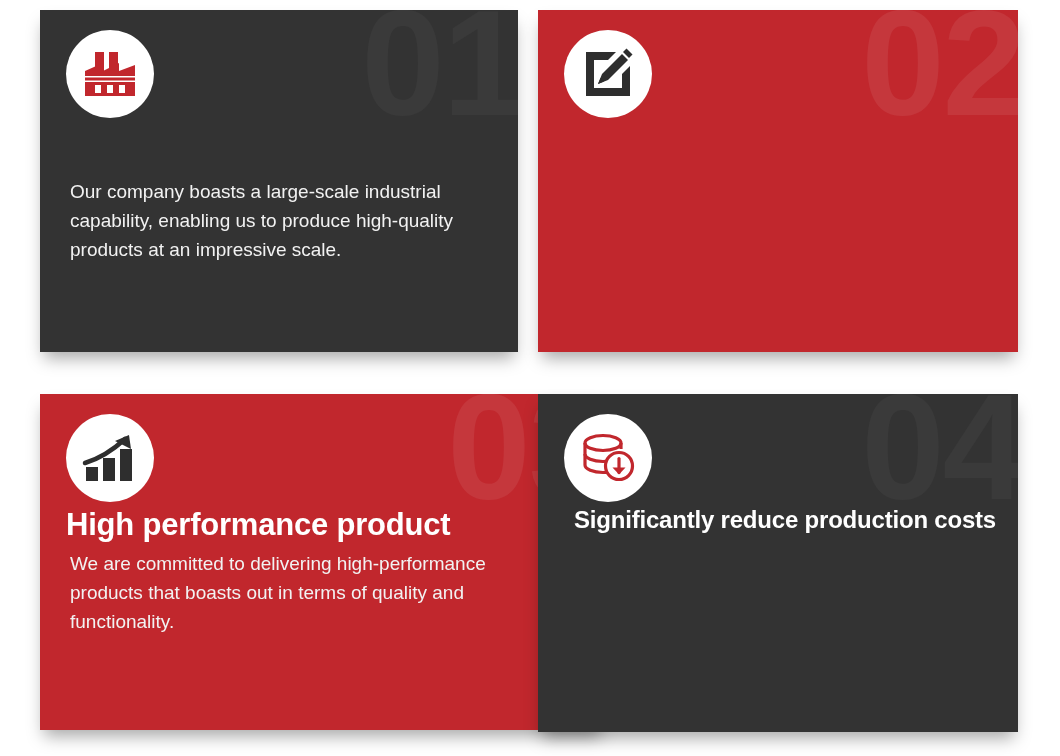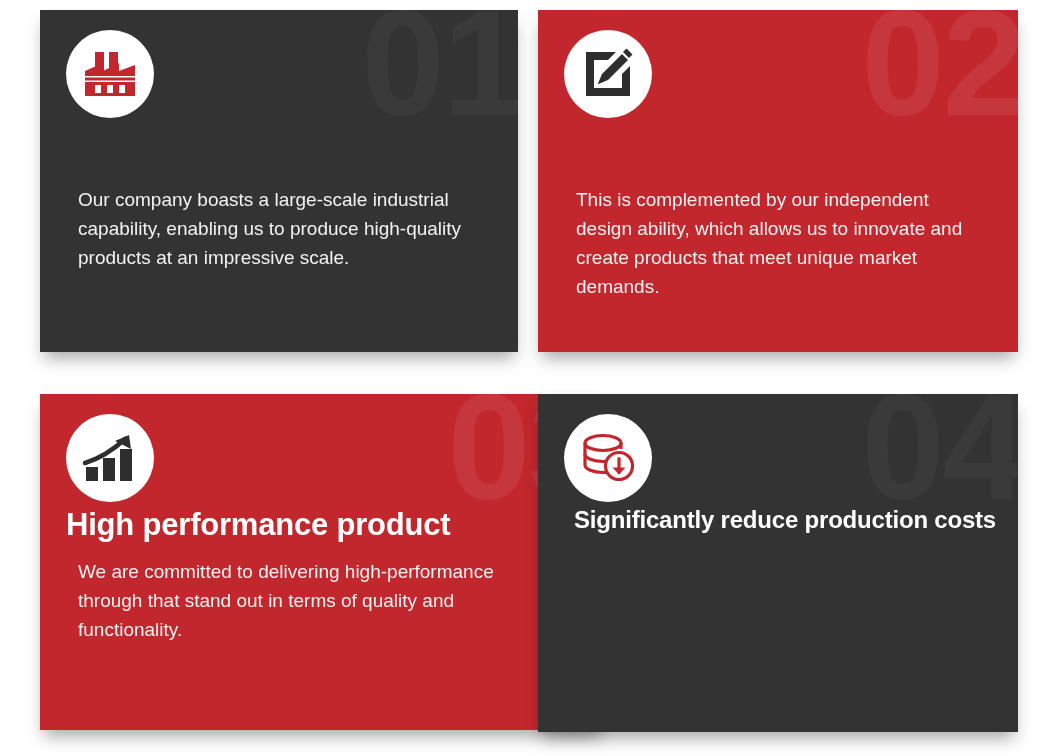--- a/index.html
+++ b/index.html
@@ -77,21 +77,21 @@
     line-height: 1.2;
   }
   .card-3 .card-title,
   .card-4 .card-title { top: 112px; }
   .card-3 .card-title { font-size: 31px; }
 
   .card-body {
     position: absolute;
     left: 26px;
     top: 164px;
-    margin: 12px;
+    margin: 4px;
     color: #f2f2f2;
     font-size: 19px;
     line-height: 1.52;
     font-weight: 400;
   }
   .card-1 .card-body { width: 432px; }
   .card-2 .card-body { width: 402px; }
   .card-3 .card-body { top: 152px; width: 420px; }
   .card-4 .card-body { top: 152px; width: 432px; }
 </style>
@@ -124,38 +124,37 @@
   <div class="card card-2 red">
     <div class="watermark">02</div>
     <div class="icon-badge">
       <svg width="52" height="52" viewBox="0 0 52 52" aria-hidden="true">
         <path d="M4 4 H34 L26 12 H12 V40 H40 V26 L48 18 V48 H4 Z" fill="#2e2e2e"></path>
         <path d="M16 36 L20 26 L40 6 L46 12 L26 32 Z" fill="#2e2e2e"></path>
         <path d="M41 4 L47 10 L50.5 6.5 L44.5 0.5 Z" fill="#2e2e2e"></path>
         <path d="M16 36 L18.5 30 L22 33.5 Z" fill="#2e2e2e"></path>
       </svg>
     </div>
-    <p class="card-body">This is complemented by our independent design ability, which allows us to innovate and create products that meet unique market demands.</p>
   </div>
 
   <div class="card card-3 red">
     <div class="watermark">03</div>
     <div class="icon-badge">
       <svg width="56" height="50" viewBox="0 0 56 50" aria-hidden="true">
         <g fill="#2e2e2e">
           <rect x="4" y="34" width="12" height="14"></rect>
           <rect x="21" y="25" width="12" height="23"></rect>
           <rect x="38" y="16" width="12" height="32"></rect>
         </g>
         <path d="M3 30 C16 26 30 18 43 6" stroke="#2e2e2e" stroke-width="4.5" fill="none" stroke-linecap="round"></path>
         <path d="M47 2 L49 16 L33 8 Z" fill="#2e2e2e"></path>
       </svg>
     </div>
     <h2 class="card-title">High performance product</h2>
-    <p class="card-body">We are committed to delivering high-performance through that stand out in terms of quality and functionality.</p>
+    <p class="card-body">We are committed to delivering high-performance products that boasts out in terms of quality and functionality.</p>
   </div>
 
   <div class="card card-4 dark">
     <div class="watermark">04</div>
     <div class="icon-badge">
       <svg width="54" height="52" viewBox="0 0 54 52" aria-hidden="true">
         <g stroke="#c1272d" stroke-width="3.2" fill="none">
           <ellipse cx="22" cy="11" rx="18" ry="7.5"></ellipse>
           <path d="M4 11 V22 C4 26 12 29.5 22 29.5 C26 29.5 29.5 29 32.5 28"></path>
           <path d="M4 22 V33 C4 37 12 40.5 22 40.5 C24 40.5 26 40.3 27.8 40"></path>

